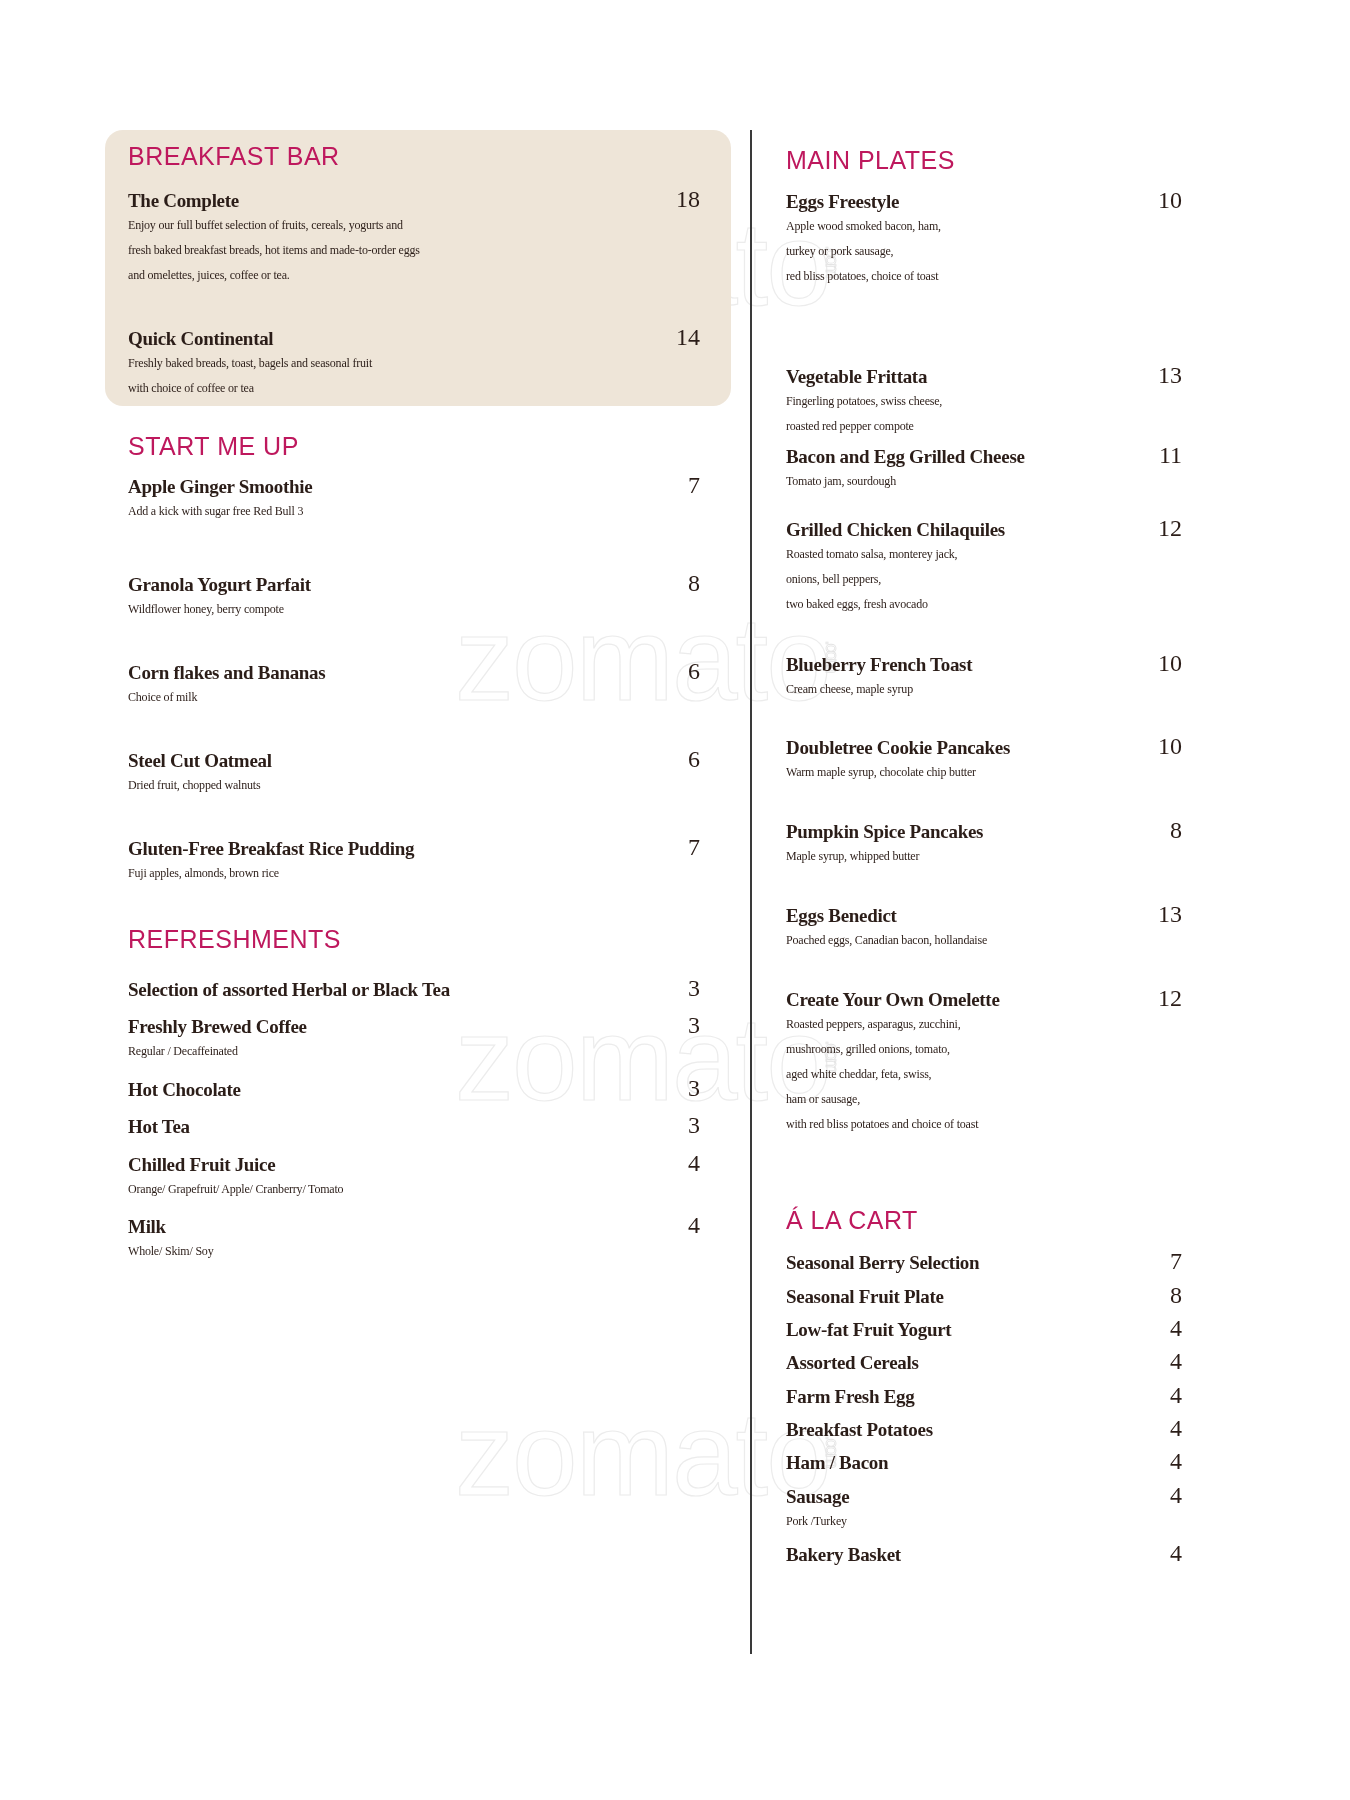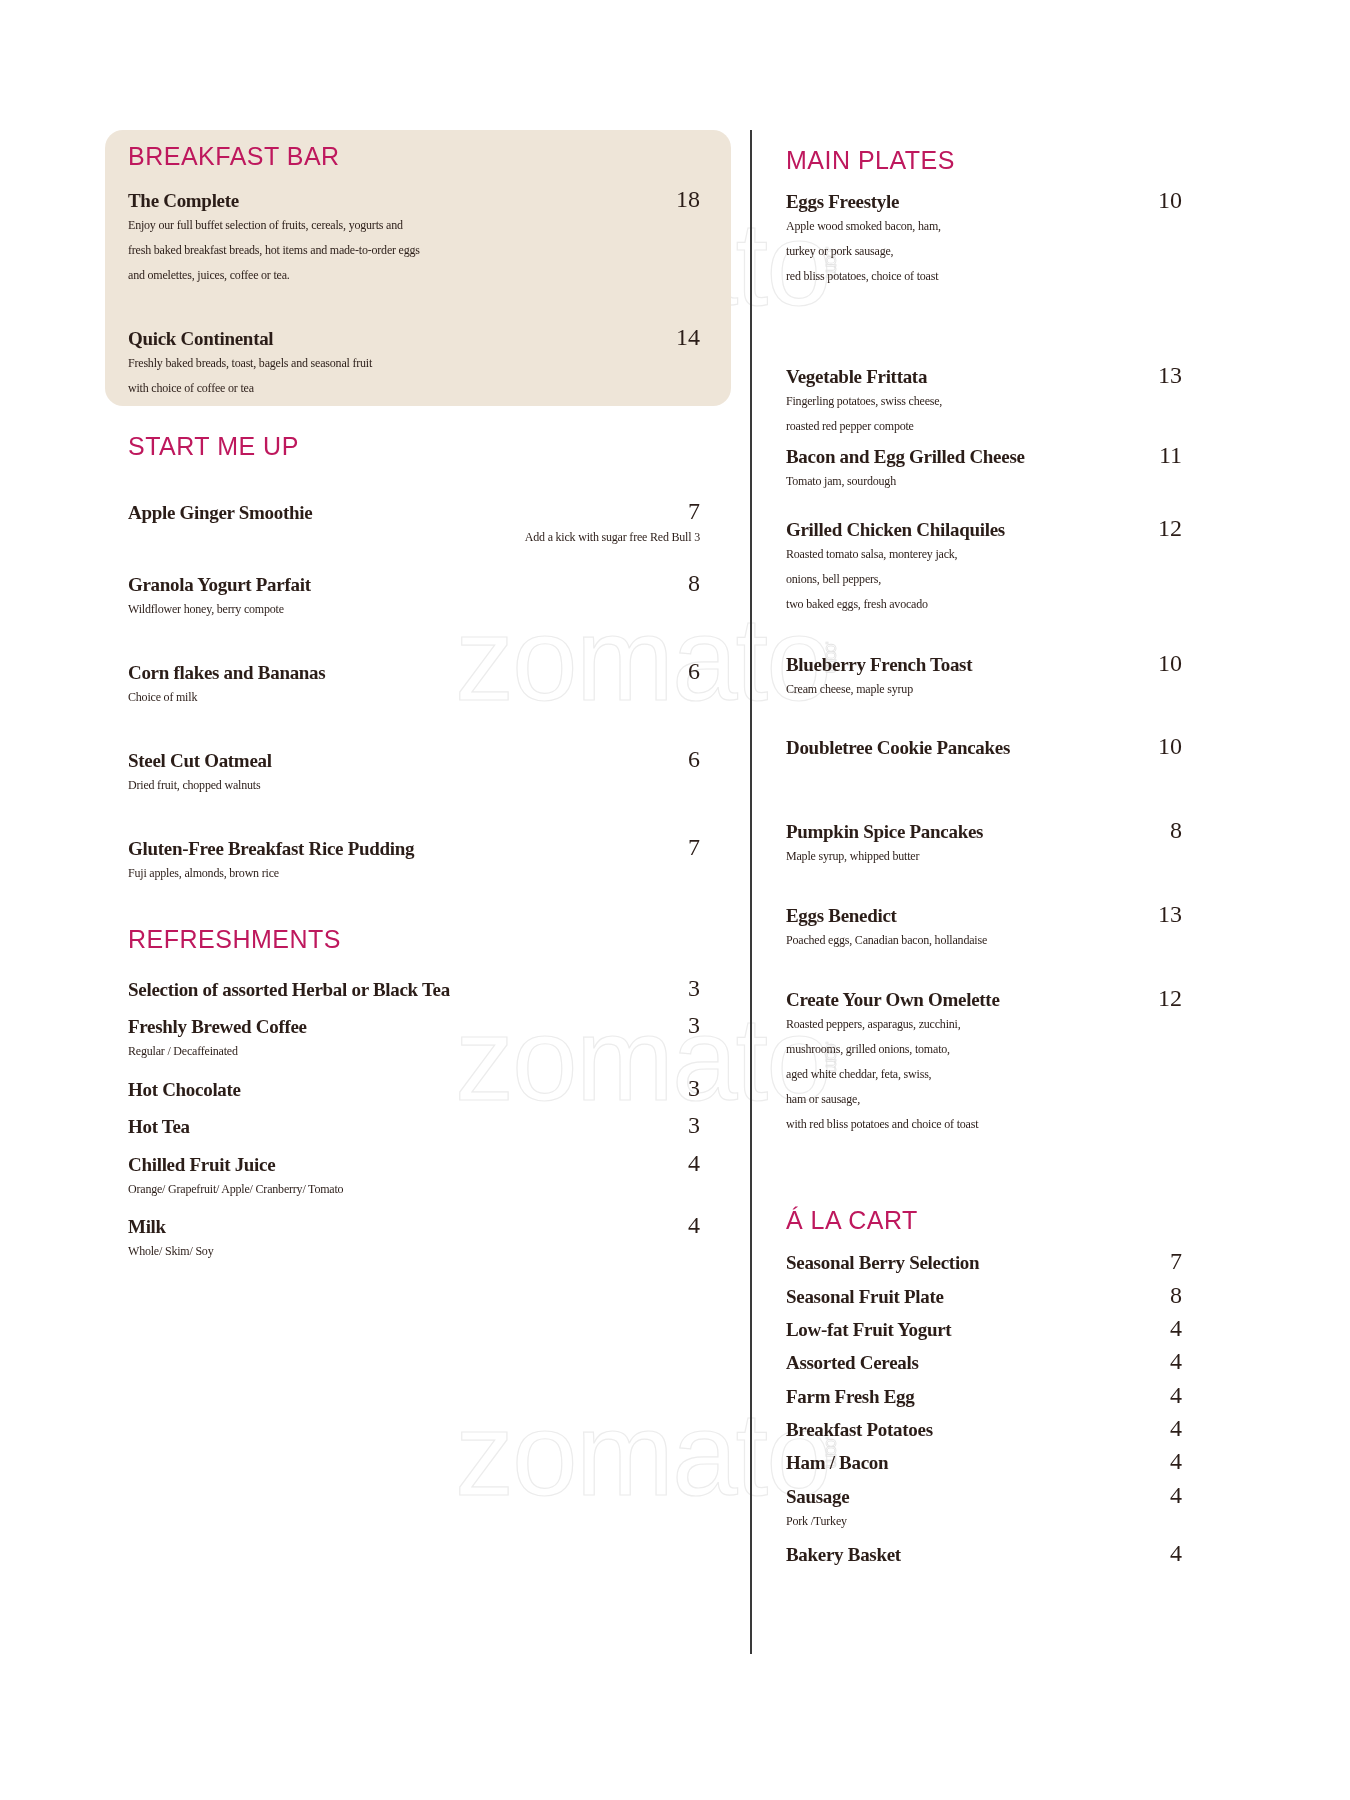--- a/index.html
+++ b/index.html
@@ -60,21 +60,21 @@
     <div class="item-row">
         <span class="item-name">Quick Continental</span>
         <span class="item-price">14</span>
       </div>
     <div class="item-desc">Freshly baked breads, toast, bagels and seasonal fruit
 with choice of coffee or tea</div>
   </div>
 
   <h2 class="section-title" style="top:432px;">START ME UP</h2>
 
-  <div class="item" style="top:498px;text-align:right;">
+  <div class="item" style="top:472px;">
     <div class="item-row">
         <span class="item-name">Apple Ginger Smoothie</span>
         <span class="item-price">7</span>
       </div>
     <div class="item-desc">Add a kick with sugar free Red Bull 3</div>
   </div>
   <div class="item" style="top:570px;">
     <div class="item-row">
         <span class="item-name">Granola Yogurt Parfait</span>
         <span class="item-price">8</span>
@@ -188,20 +188,21 @@
         <span class="item-name">Blueberry French Toast</span>
         <span class="item-price">10</span>
       </div>
     <div class="item-desc">Cream cheese, maple syrup</div>
   </div>
   <div class="item" style="top:733px;">
     <div class="item-row">
         <span class="item-name">Doubletree Cookie Pancakes</span>
         <span class="item-price">10</span>
       </div>
+    <div class="item-desc">Warm maple syrup, chocolate chip butter</div>
   </div>
   <div class="item" style="top:817px;">
     <div class="item-row">
         <span class="item-name">Pumpkin Spice Pancakes</span>
         <span class="item-price">8</span>
       </div>
     <div class="item-desc">Maple syrup, whipped butter</div>
   </div>
   <div class="item" style="top:901px;">
     <div class="item-row">

